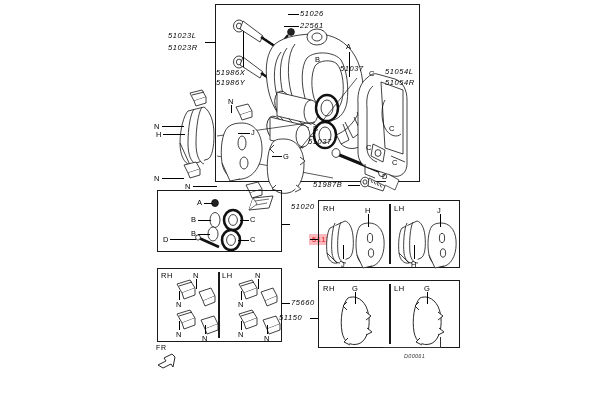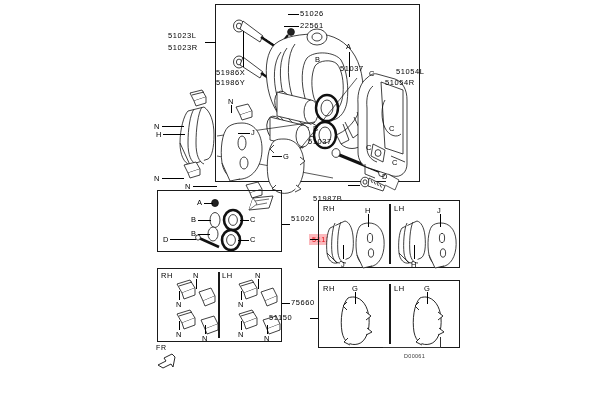--- a/index.html
+++ b/index.html
@@ -8,21 +8,21 @@
     font-family:"Liberation Sans", sans-serif;
     width:600px;height:400px;overflow:hidden;position:relative;
   }
   #stage{position:relative;width:600px;height:400px;background:#fff;}
   .panel{
     position:absolute;border:1px solid #1a1a1a;background:transparent;box-sizing:border-box;
   }
   .divider{position:absolute;background:#1a1a1a;}
   .lbl{
     position:absolute;color:#000;font-size:7.5px;letter-spacing:0.6px;
-    white-space:nowrap;line-height:9px;font-family:"Liberation Sans", sans-serif;
+    white-space:nowrap;line-height:9px;font-family:"Liberation Sans", sans-serif;font-style:italic;
   }
   .lbl.tiny{font-size:5.5px;letter-spacing:0.3px;color:#3a3a3a;}
   .cal{
     position:absolute;color:#000;font-size:7.5px;letter-spacing:0.5px;white-space:nowrap;
   }
   .lead{position:absolute;background:#000;height:1px;}
   .leadv{position:absolute;background:#000;width:1px;}
   .hl{
     position:absolute;background:#fcb9bd;color:#e8121b;font-size:7.5px;
     letter-spacing:0.7px;padding:1px 2px 1px 3px;line-height:9px;white-space:nowrap;
@@ -151,29 +151,29 @@
   <div class="leadv" style="left:349px;top:52px;height:25px;"></div>
 
   <div class="cal" style="left:315px;top:55px;">B</div>
   <div class="lbl" style="left:340px;top:64px;">51037</div>
   <div class="cal" style="left:369px;top:69px;">C</div>
 
   <div class="cal" style="left:313px;top:124px;">B</div>
   <div class="lbl" style="left:308px;top:137px;">51037</div>
   <div class="cal" style="left:366px;top:143px;">C</div>
 
-  <div class="lbl" style="left:396px;top:67px;">51054L</div>
+  <div class="lbl" style="left:385px;top:67px;">51054L</div>
   <div class="lbl" style="left:385px;top:78px;">51054R</div>
 
   <div class="cal" style="left:389px;top:124px;">C</div>
   <div class="cal" style="left:392px;top:158px;">C</div>
 
   <div class="cal" style="left:382px;top:172px;">D</div>
 
-  <div class="lbl" style="left:313px;top:180px;margin-top:14px;">51987B</div>
+  <div class="lbl" style="left:313px;top:180px;">51987B</div>
   <div class="lead" style="left:348px;top:185px;width:12px;"></div>
 
   <svg class="art" style="left:150px;top:85px;" width="170" height="100">
     <g fill="#fff" stroke="#111" stroke-width="0.8" stroke-linejoin="round">
 
       <path d="M40 8 L52 5 L56 12 L44 16 Z"></path>
       <path d="M44 16 L46 21 L56 18 L56 12"></path>
       <path d="M42 10 L54 7"></path>
 
       <path d="M38 26 C34 30 30 44 30 58 C30 70 34 78 40 80
@@ -265,21 +265,21 @@
 
   <div class="cal" style="left:163px;top:235px;">D</div>
   <div class="lead" style="left:170px;top:239px;width:26px;"></div>
 
   <div class="cal" style="left:250px;top:215px;">C</div>
   <div class="lead" style="left:240px;top:220px;width:9px;"></div>
 
   <div class="cal" style="left:250px;top:235px;">C</div>
   <div class="lead" style="left:238px;top:240px;width:11px;"></div>
 
-  <div class="lbl" style="left:291px;top:214px;">51020</div>
+  <div class="lbl" style="left:291px;top:202px;">51020</div>
   <div class="lead" style="left:282px;top:224px;width:8px;"></div>
 
   <div class="hl" style="left:277px;top:234px;margin-left:32px;">51120</div>
   <div class="lead" style="left:310px;top:239px;width:8px;"></div>
 
   <div class="panel" style="left:318px;top:200px;width:142px;height:68px;"></div>
   <div class="divider" style="left:389px;top:204px;width:1.6px;height:60px;"></div>
 
   <div class="cal" style="left:323px;top:204px;">RH</div>
   <div class="cal" style="left:394px;top:204px;">LH</div>
@@ -378,21 +378,21 @@
 
   <div class="cal" style="left:238px;top:330px;">N</div>
   <div class="leadv" style="left:241px;top:321px;height:9px;"></div>
 
   <div class="cal" style="left:264px;top:334px;">N</div>
   <div class="leadv" style="left:267px;top:325px;height:9px;"></div>
 
   <div class="lbl" style="left:291px;top:298px;">75660</div>
   <div class="lead" style="left:282px;top:303px;width:8px;"></div>
 
-  <div class="lbl" style="left:269px;top:313px;">51150</div>
+  <div class="lbl" style="left:279px;top:313px;">51150</div>
   <div class="lead" style="left:310px;top:318px;width:8px;"></div>
 
   <div class="panel" style="left:318px;top:280px;width:142px;height:68px;"></div>
   <div class="divider" style="left:389px;top:284px;width:1.6px;height:60px;"></div>
 
   <div class="cal" style="left:323px;top:284px;">RH</div>
   <div class="cal" style="left:394px;top:284px;">LH</div>
 
   <svg class="art" style="left:318px;top:280px;" width="143" height="69">
     <g fill="#fff" stroke="#111" stroke-width="0.9" stroke-linejoin="round">

